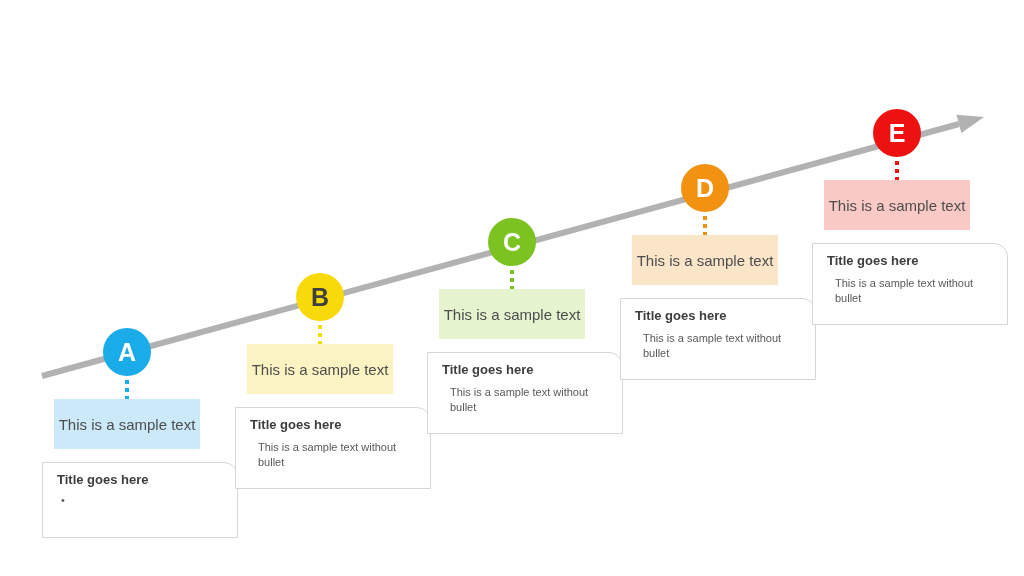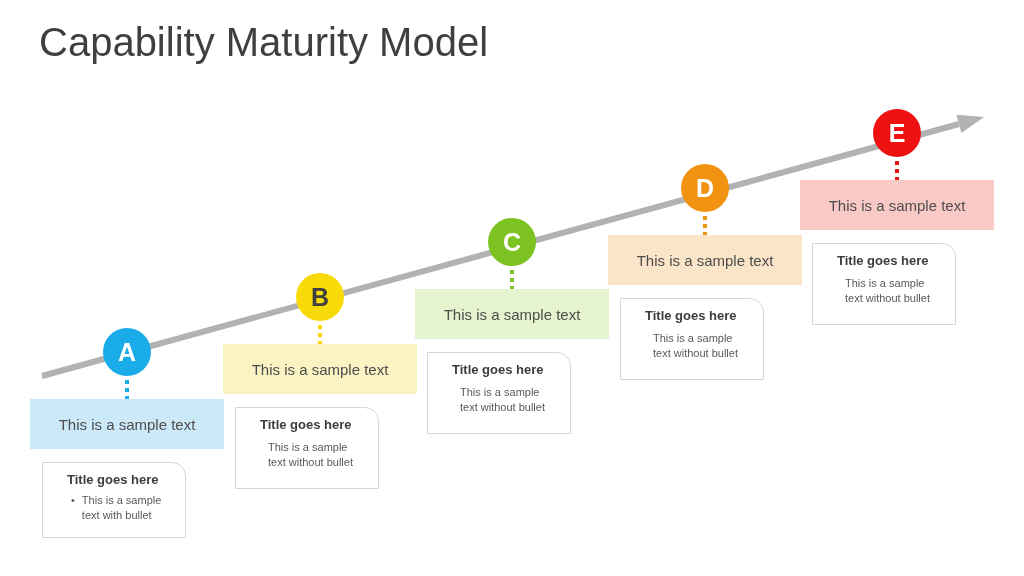--- a/index.html
+++ b/index.html
@@ -53,37 +53,37 @@
     flex: 0 0 auto;
   }
   .dotline {
     width: 4px;
     height: 19px;
     margin-top: 4px;
     background: repeating-linear-gradient(to bottom, var(--dot) 0 4px, transparent 4px 8px);
     flex: 0 0 auto;
   }
   .highlight-box {
-    width: 194px;
+    width: 146px;
     height: 50px;
     display: flex;
     align-items: center;
     justify-content: center;
     font-size: 15px;
     color: #4d4d4d;
     flex: 0 0 auto;
   }
   .info-card {
     margin-top: 13px;
-    width: 144px;
+    width: 196px;
     min-height: 76px;
     background: #ffffff;
     border: 1px solid #d6d6d6;
     border-radius: 0 14px 0 0;
-    padding: 9px 9px 10px 24px;
+    padding: 9px 9px 10px 14px;
     align-self: stretch;
   }
   .card-title {
     font-size: 13px;
     font-weight: 700;
     color: #3d3d3d;
     margin: 0 0 6px 0;
   }
   .card-body {
     font-size: 11px;
@@ -99,40 +99,38 @@
     line-height: 1.35;
   }
   .bullet-marker { flex: 0 0 auto; padding-left: 4px; }
   .bullet-text { max-width: 114px; }
 </style>
 </head>
 <body>
 
 <div class="slide">
 
-  <div class="slide-title">Capability Maturity Model</div>
 
   <svg class="arrow-svg" width="1024" height="576" viewBox="0 0 1024 576">
     <line x1="42" y1="376" x2="959" y2="124" stroke-width="6" stroke="#b2b2b2"></line>
     <polygon points="984,117 961.4,133.1 956.4,114.7" fill="#b2b2b2"></polygon>
   </svg>
 
   <div class="stage stage-a">
     <div class="milestone-circle" style="background: rgb(26, 172, 232); color: rgb(255, 255, 255);">
       <span>A</span>
     </div>
     <div class="dotline" style="--dot: #1aace8;"></div>
     <div class="highlight-box" style="background: rgb(203, 233, 248);">
       <span>This is a sample text</span>
     </div>
     <div class="info-card">
       <p class="card-title">Title goes here</p>
       <div class="bullet-row">
         <span class="bullet-marker">•</span>
-        <span class="bullet-text">This is a sample text with bullet</span>
       </div>
     </div>
   </div>
 
   <div class="stage stage-b">
     <div class="milestone-circle" style="background: rgb(248, 218, 11); color: rgb(63, 63, 63);">
       <span>B</span>
     </div>
     <div class="dotline" style="--dot: #f8da0b;"></div>
     <div class="highlight-box" style="background: rgb(251, 244, 194);">

